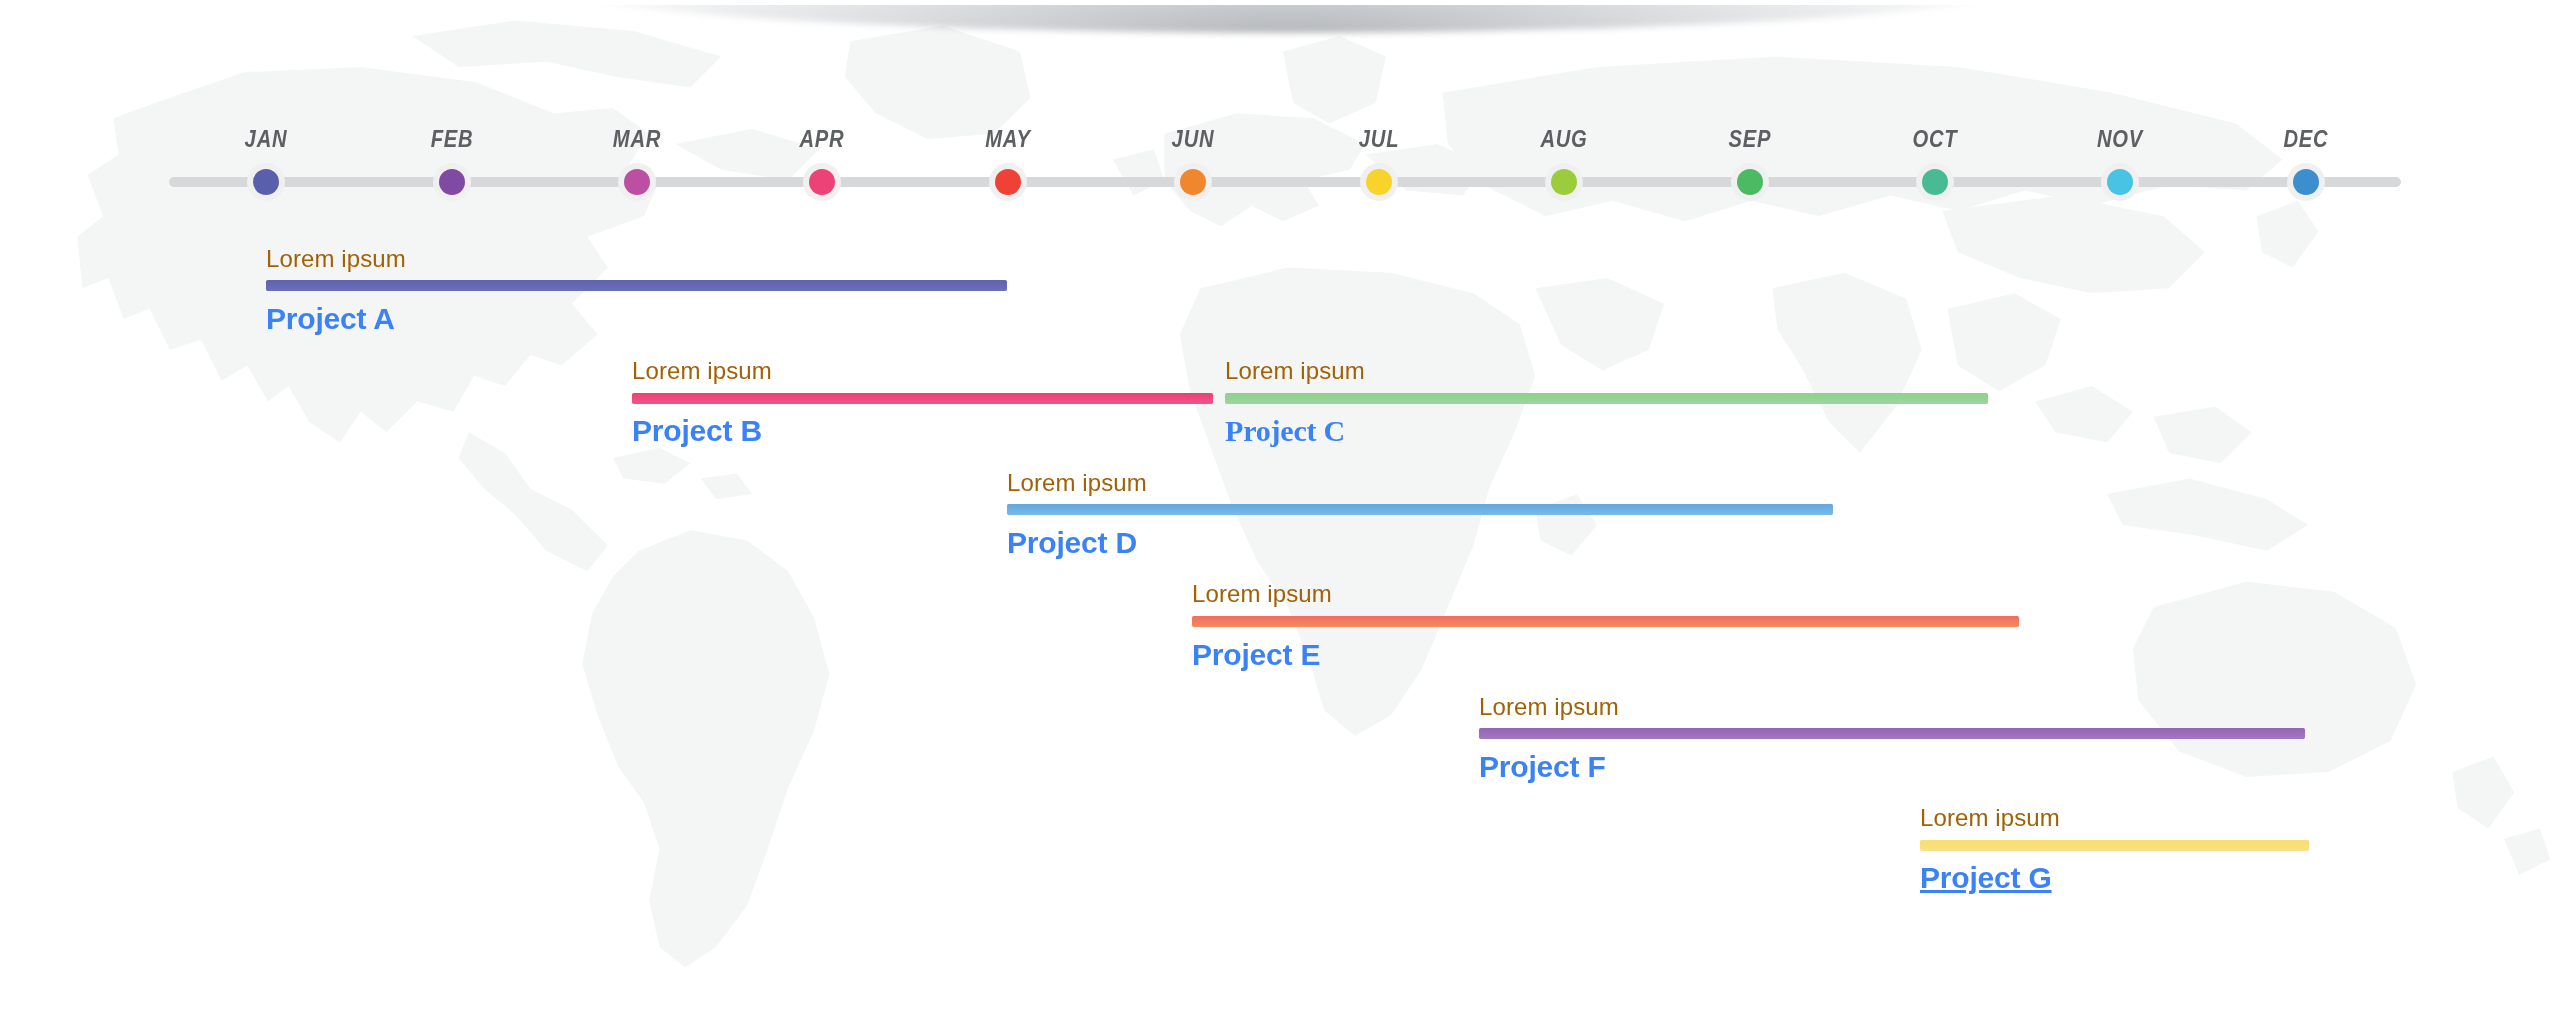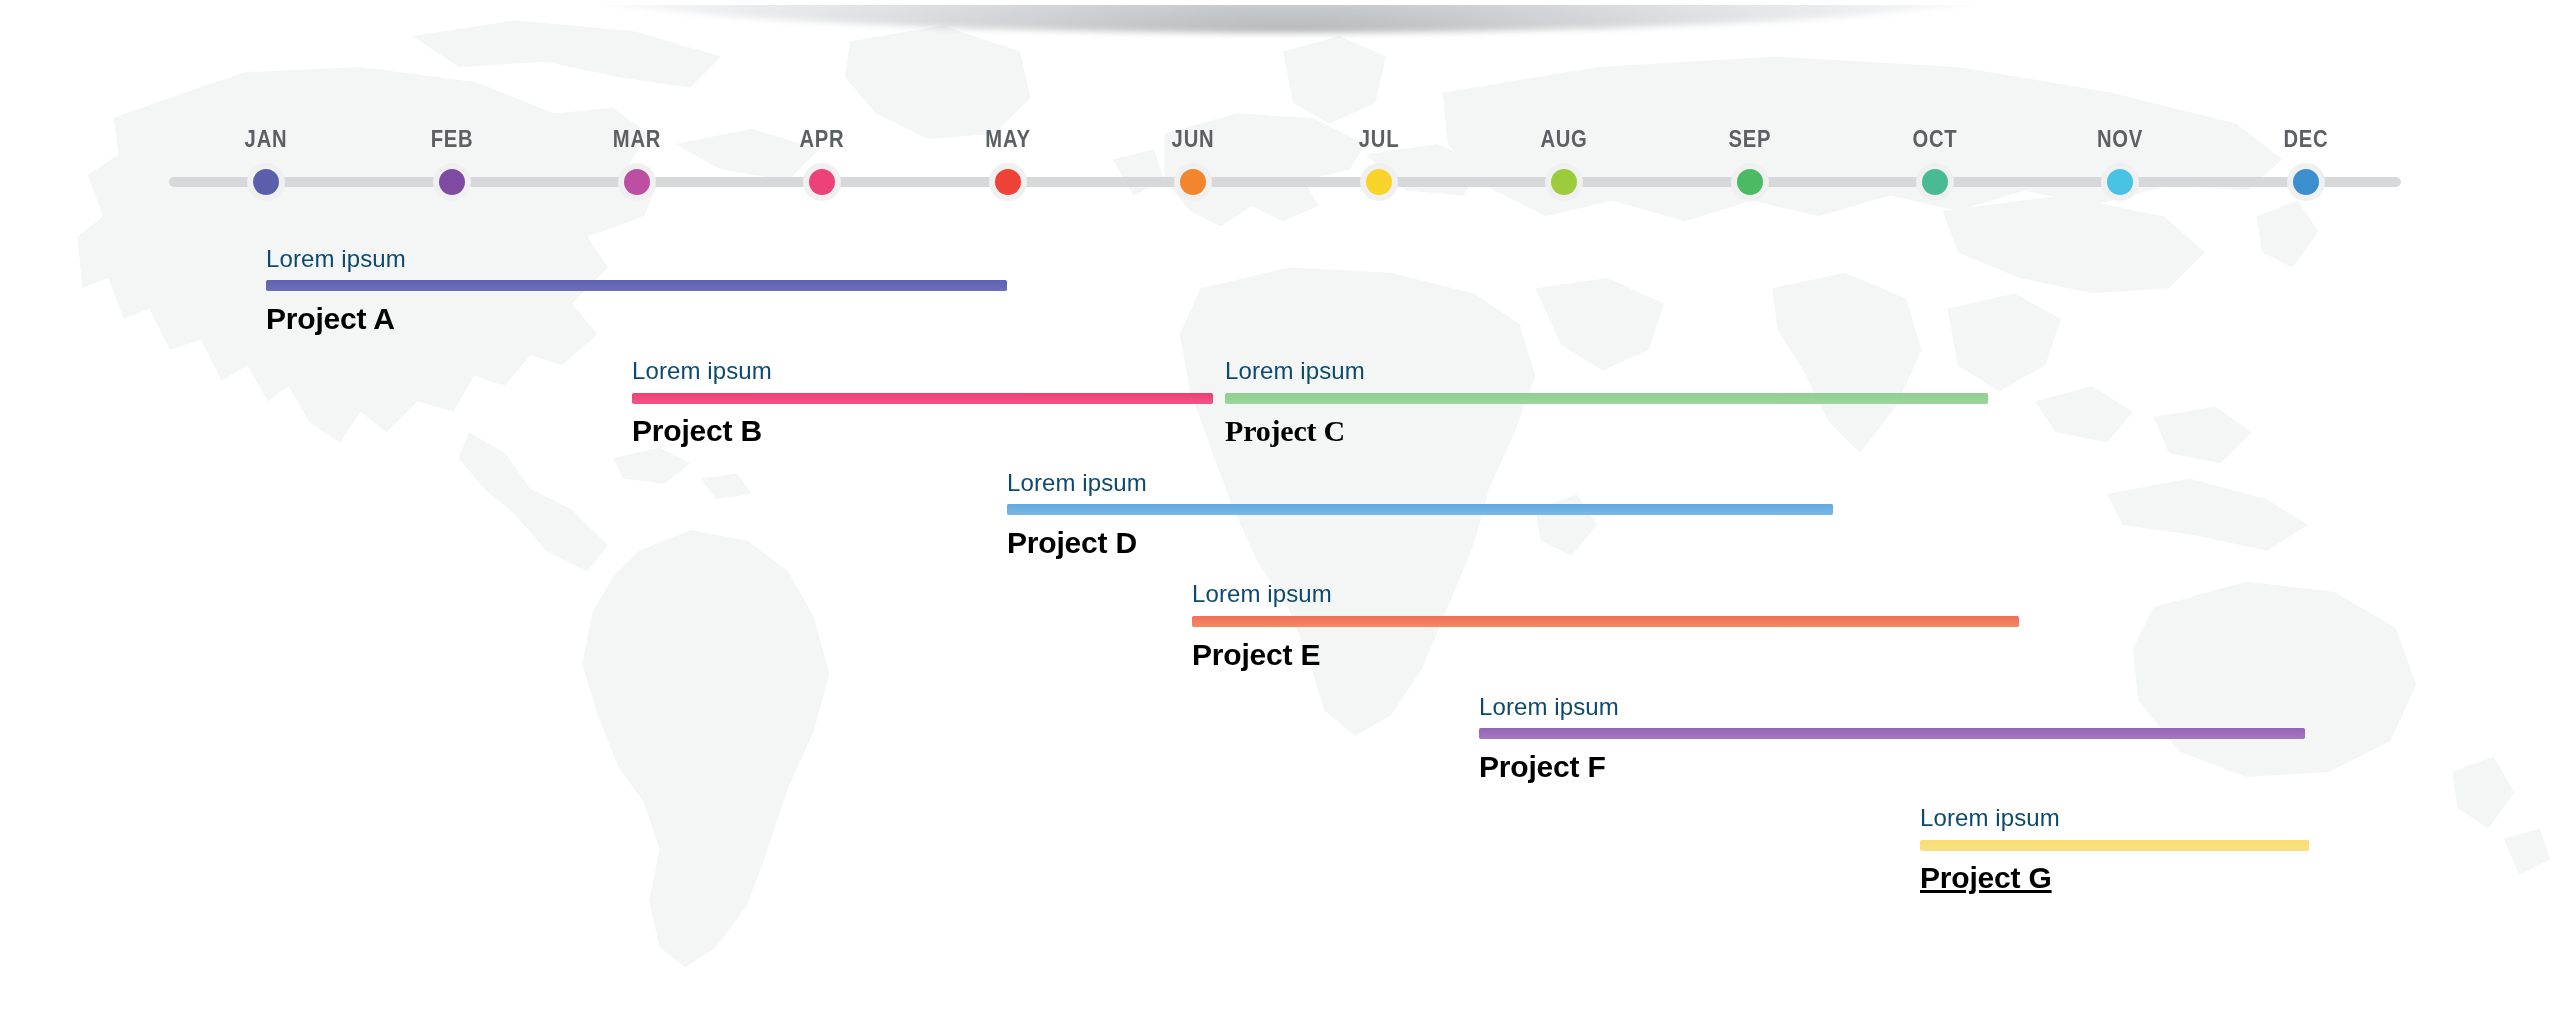--- a/index.html
+++ b/index.html
@@ -23,21 +23,21 @@
              background:radial-gradient(ellipse at 50% 100%,
                         rgba(120,126,133,0.55) 0%,
                         rgba(140,146,153,0.30) 38%,
                         rgba(160,166,173,0.12) 62%,
                         rgba(255,255,255,0) 78%);
              filter:blur(3.4px);
              z-index:1;}
   #topshadow-mask{position:absolute;left:0;top:0;width:2576px;height:4.6px;background:#fff;z-index:2;}
 
   
-  #timeline{position:absolute;left:0;top:0;width:2576px;height:735px;z-index:3;}
+  #timeline{position:absolute;left:0;top:0;width:2576px;height:735px;z-index:3;font-style:italic;}
   .axis-track{position:absolute;height:9.7px;border-radius:5.2px;background:#d6d8da;}
   .month{position:absolute;transform:translateX(-50%);}
   .month-label{
     font-family:"Liberation Sans", sans-serif;
     font-weight:bold;font-size:23.5px;letter-spacing:0.9px;
     color:#5d6063;white-space:nowrap;text-align:center;
     transform:scaleX(0.86);transform-origin:center;
   }
   .month-dot-ring{
     position:absolute;width:38px;height:38px;border-radius:50%;
@@ -47,28 +47,28 @@
   .month-dot{
     position:absolute;width:26px;height:26px;border-radius:50%;
     transform:translate(-50%,-50%);
   }
 
   
   .project{position:absolute;z-index:4;}
   .p-sub{
     position:absolute;
     font-family:"Liberation Sans", sans-serif;
-    font-weight:normal;font-size:24px;color:#0c4a6e;
+    font-weight:normal;font-size:24px;color:#a16207;
     white-space:nowrap;letter-spacing:0.1px;
   }
   .p-bar{position:absolute;height:11.4px;border-radius:1.7px;}
   .p-title{
     position:absolute;
     font-family:"Liberation Sans", sans-serif;
-    font-weight:bold;font-size:30px;color:#000000;
+    font-weight:bold;font-size:30px;color:#3b82f6;
     white-space:nowrap;letter-spacing:-0.2px;
   }
 </style>
 </head>
 <body>
 
 <div id="stage">
 
   <div id="worldmap">
     <svg viewBox="0 0 1000 396" preserveAspectRatio="none" aria-hidden="true">

